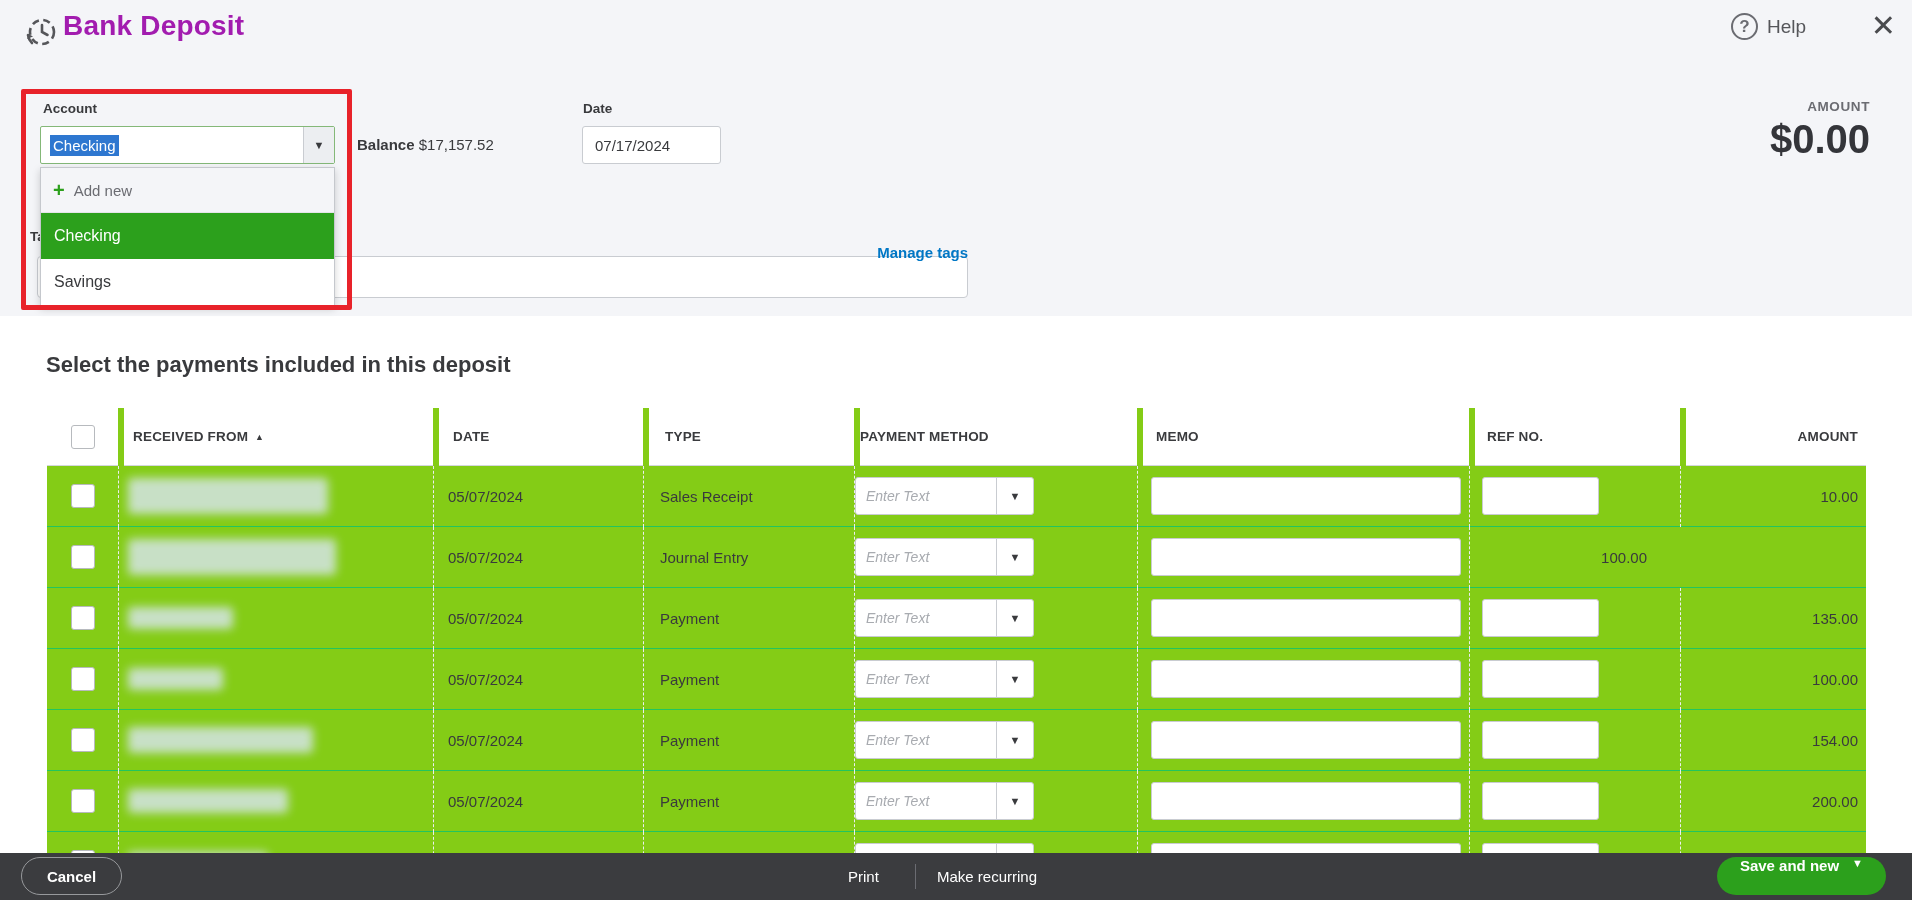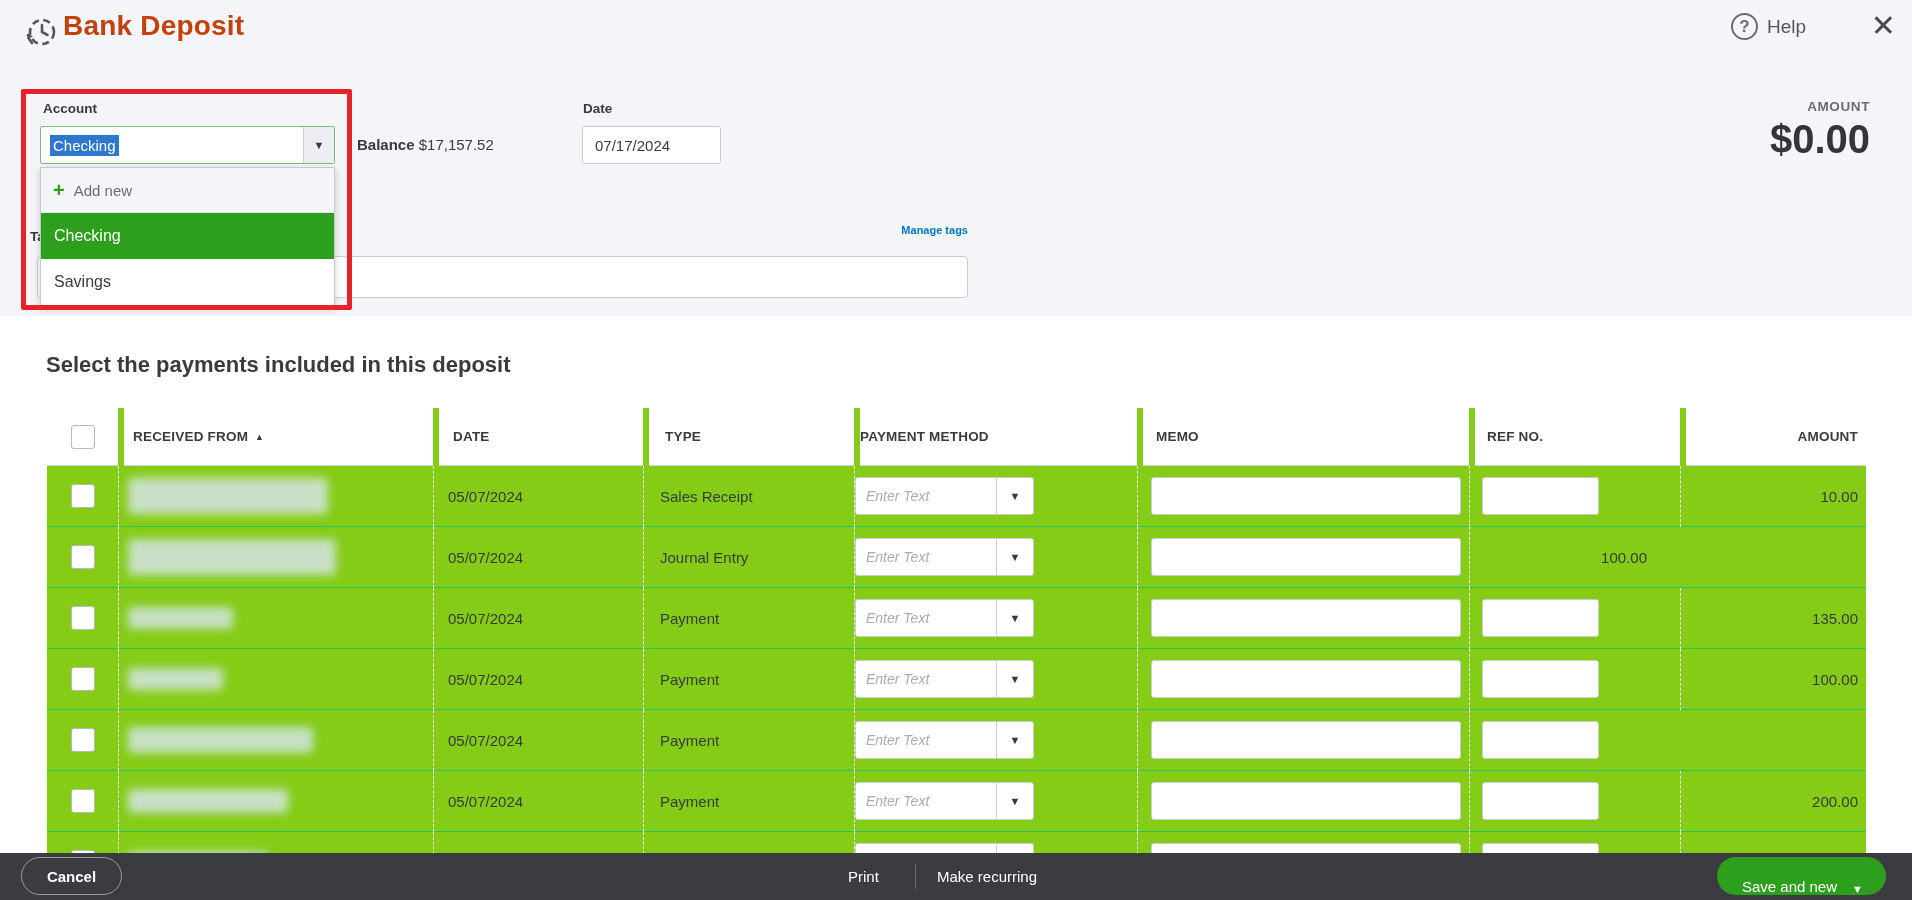--- a/index.html
+++ b/index.html
@@ -3,21 +3,21 @@
 <meta charset="utf-8">
 <style>
   * { margin:0; padding:0; box-sizing:border-box; }
   html,body { width:1912px; height:900px; overflow:hidden; }
   body { font-family:"Liberation Sans", sans-serif; color:#393a3d; background:#ffffff; position:relative; }
 
   .top-band { position:absolute; left:0; top:0; width:1912px; height:316px; background:#f4f5f8; }
 
   
   .hdr-icon { position:absolute; left:23px; top:15px; width:36px; height:36px; }
-  .page-title { position:absolute; left:63px; top:10px; font-size:28px; font-weight:700; color:#c2410c; letter-spacing:.2px; }
+  .page-title { position:absolute; left:63px; top:10px; font-size:28px; font-weight:700; color:#a21caf; letter-spacing:.2px; }
   .help-group { position:absolute; right:106px; top:13px; display:flex; align-items:center; gap:9px; cursor:pointer; }
   .help-circle { width:27px; height:27px; border:2.5px solid #6b6c72; border-radius:50%; color:#6b6c72; font-size:17px; font-weight:700; display:flex; align-items:center; justify-content:center; }
   .help-text { font-size:19px; color:#55565a; }
   .close-x { position:absolute; right:16px; top:8px; font-size:30px; color:#4a4b4e; cursor:pointer; line-height:36px; }
 
   
   .field-label { position:absolute; font-size:13.5px; font-weight:700; color:#393a3d; }
   .acct-label { left:43px; top:101px; }
   .date-label { left:583px; top:101px; }
   .tags-label { left:30px; top:229px; z-index:2; }
@@ -35,21 +35,21 @@
   .annotation-box { position:absolute; left:21px; top:89px; width:331px; height:221px; border:5px solid #e8222a; border-radius:2px; z-index:20; pointer-events:none; }
 
   .balance-line { position:absolute; left:357px; top:126px; height:38px; line-height:38px; font-size:15px; color:#393a3d; }
   .balance-line b { font-weight:700; }
 
   .date-input { position:absolute; left:582px; top:126px; width:139px; height:38px; border:1px solid #c9ccd1; border-radius:3px; background:#fff; font-size:15px; color:#393a3d; padding-left:12px; font-family:"Liberation Sans", sans-serif; }
 
   .amount-label { position:absolute; right:42px; top:99px; font-size:13.5px; font-weight:700; color:#6b6c72; letter-spacing:.6px; }
   .amount-value { position:absolute; right:42px; top:117px; font-size:40px; font-weight:700; color:#34353a; }
 
-  .manage-tags { position:absolute; right:944px; top:224px; font-size:11px; font-weight:600; color:#0077c5; cursor:pointer; z-index:2; }
+  .manage-tags { position:absolute; right:944px; top:244px; font-size:15px; font-weight:600; color:#0077c5; cursor:pointer; z-index:2; }
   .tags-input { position:absolute; left:37px; top:256px; width:931px; height:42px; border:1px solid #c9ccd1; border-radius:4px; background:#fff; z-index:1; font-size:14px; padding-left:12px; font-family:"Liberation Sans", sans-serif; }
 
   
   .main-white { position:absolute; left:0; top:316px; width:1912px; height:584px; background:#ffffff; }
   .section-heading { position:absolute; left:46px; top:352px; font-size:22px; font-weight:600; color:#393a3d; }
 
   .table { position:absolute; left:47px; top:408px; width:1819px; }
   .thead { display:flex; height:58px; align-items:center; border-bottom:1px solid #d4d7dc; }
   .thead .cell { height:58px; display:flex; align-items:center; font-size:13.5px; font-weight:700; color:#3a3b3e; letter-spacing:.2px; }
   .thead .cell + .cell { border-left:6px solid #84cc16; }
@@ -77,21 +77,21 @@
   .tinput { height:38px; border:1px solid #c9ccd1; border-radius:3px; background:#fff; font-size:14px; color:#393a3d; padding-left:9px; font-family:"Liberation Sans", sans-serif; }
   .memo-input { width:310px; }
   .ref-input { width:117px; }
 
   
   .footer { position:absolute; left:0; bottom:0; width:1912px; height:47px; background:#3b3c3f; z-index:30; }
   .cancel-btn { position:absolute; left:21px; top:4px; width:101px; height:38px; border:1px solid #97999c; border-radius:19px; background:transparent; color:#fff; font-size:15px; font-weight:600; cursor:pointer; font-family:"Liberation Sans", sans-serif; }
   .print-btn { position:absolute; left:848px; top:0; height:47px; line-height:47px; color:#fff; font-size:15px; cursor:pointer; }
   .footer-divider { position:absolute; left:915px; top:11px; width:1px; height:25px; background:#6b6c72; }
   .recurring-btn { position:absolute; left:937px; top:0; height:39px; line-height:47px; color:#fff; font-size:15px; cursor:pointer; }
-  .save-btn { position:absolute; right:26px; top:4px; width:169px; height:38px; border:none; border-radius:19px; background:#2ca01c; color:#fff; font-size:15px; font-weight:400; cursor:pointer; display:flex; align-items:flex-end; font-family:"Liberation Sans", sans-serif; }
+  .save-btn { position:absolute; right:26px; top:4px; width:169px; height:38px; border:none; border-radius:19px; background:#2ca01c; color:#fff; font-size:15px; font-weight:700; cursor:pointer; display:flex; align-items:flex-start; font-family:"Liberation Sans", sans-serif; }
   .save-label { flex:1; text-align:center; padding-left:10px; }
   .save-caret { width:34px; font-size:11px; text-align:left; }
 </style>
 </head>
 <body>
 
 <div class="top-band"></div>
 
 <svg class="hdr-icon" viewBox="0 0 36 36" fill="none">
   <circle cx="19" cy="17" r="12" stroke="#55565a" stroke-width="2.6" stroke-dasharray="7 4.5" fill="none"></circle>
@@ -284,20 +284,23 @@
         <span class="combo-placeholder">Enter Text</span>
         <span class="combo-arrow">▼</span>
       </div>
     </div>
     <div class="cell c-memo">
           <input class="tinput memo-input" type="text" style="">
         </div>
     <div class="cell c-ref">
           <input class="tinput ref-input" type="text" style="">
         </div>
+    <div class="cell c-amount">
+          <span class="cell-text amount-text">154.00</span>
+        </div>
   </div>
       <div class="trow">
     <div class="cell c-cb">
           <span class="checkbox"></span>
         </div>
     <div class="cell c-received">
           <span class="blur-name" style="width: 160px; height: 24px;"></span>
         </div>
     <div class="cell c-date">
           <span class="cell-text date-text">05/07/2024</span>

